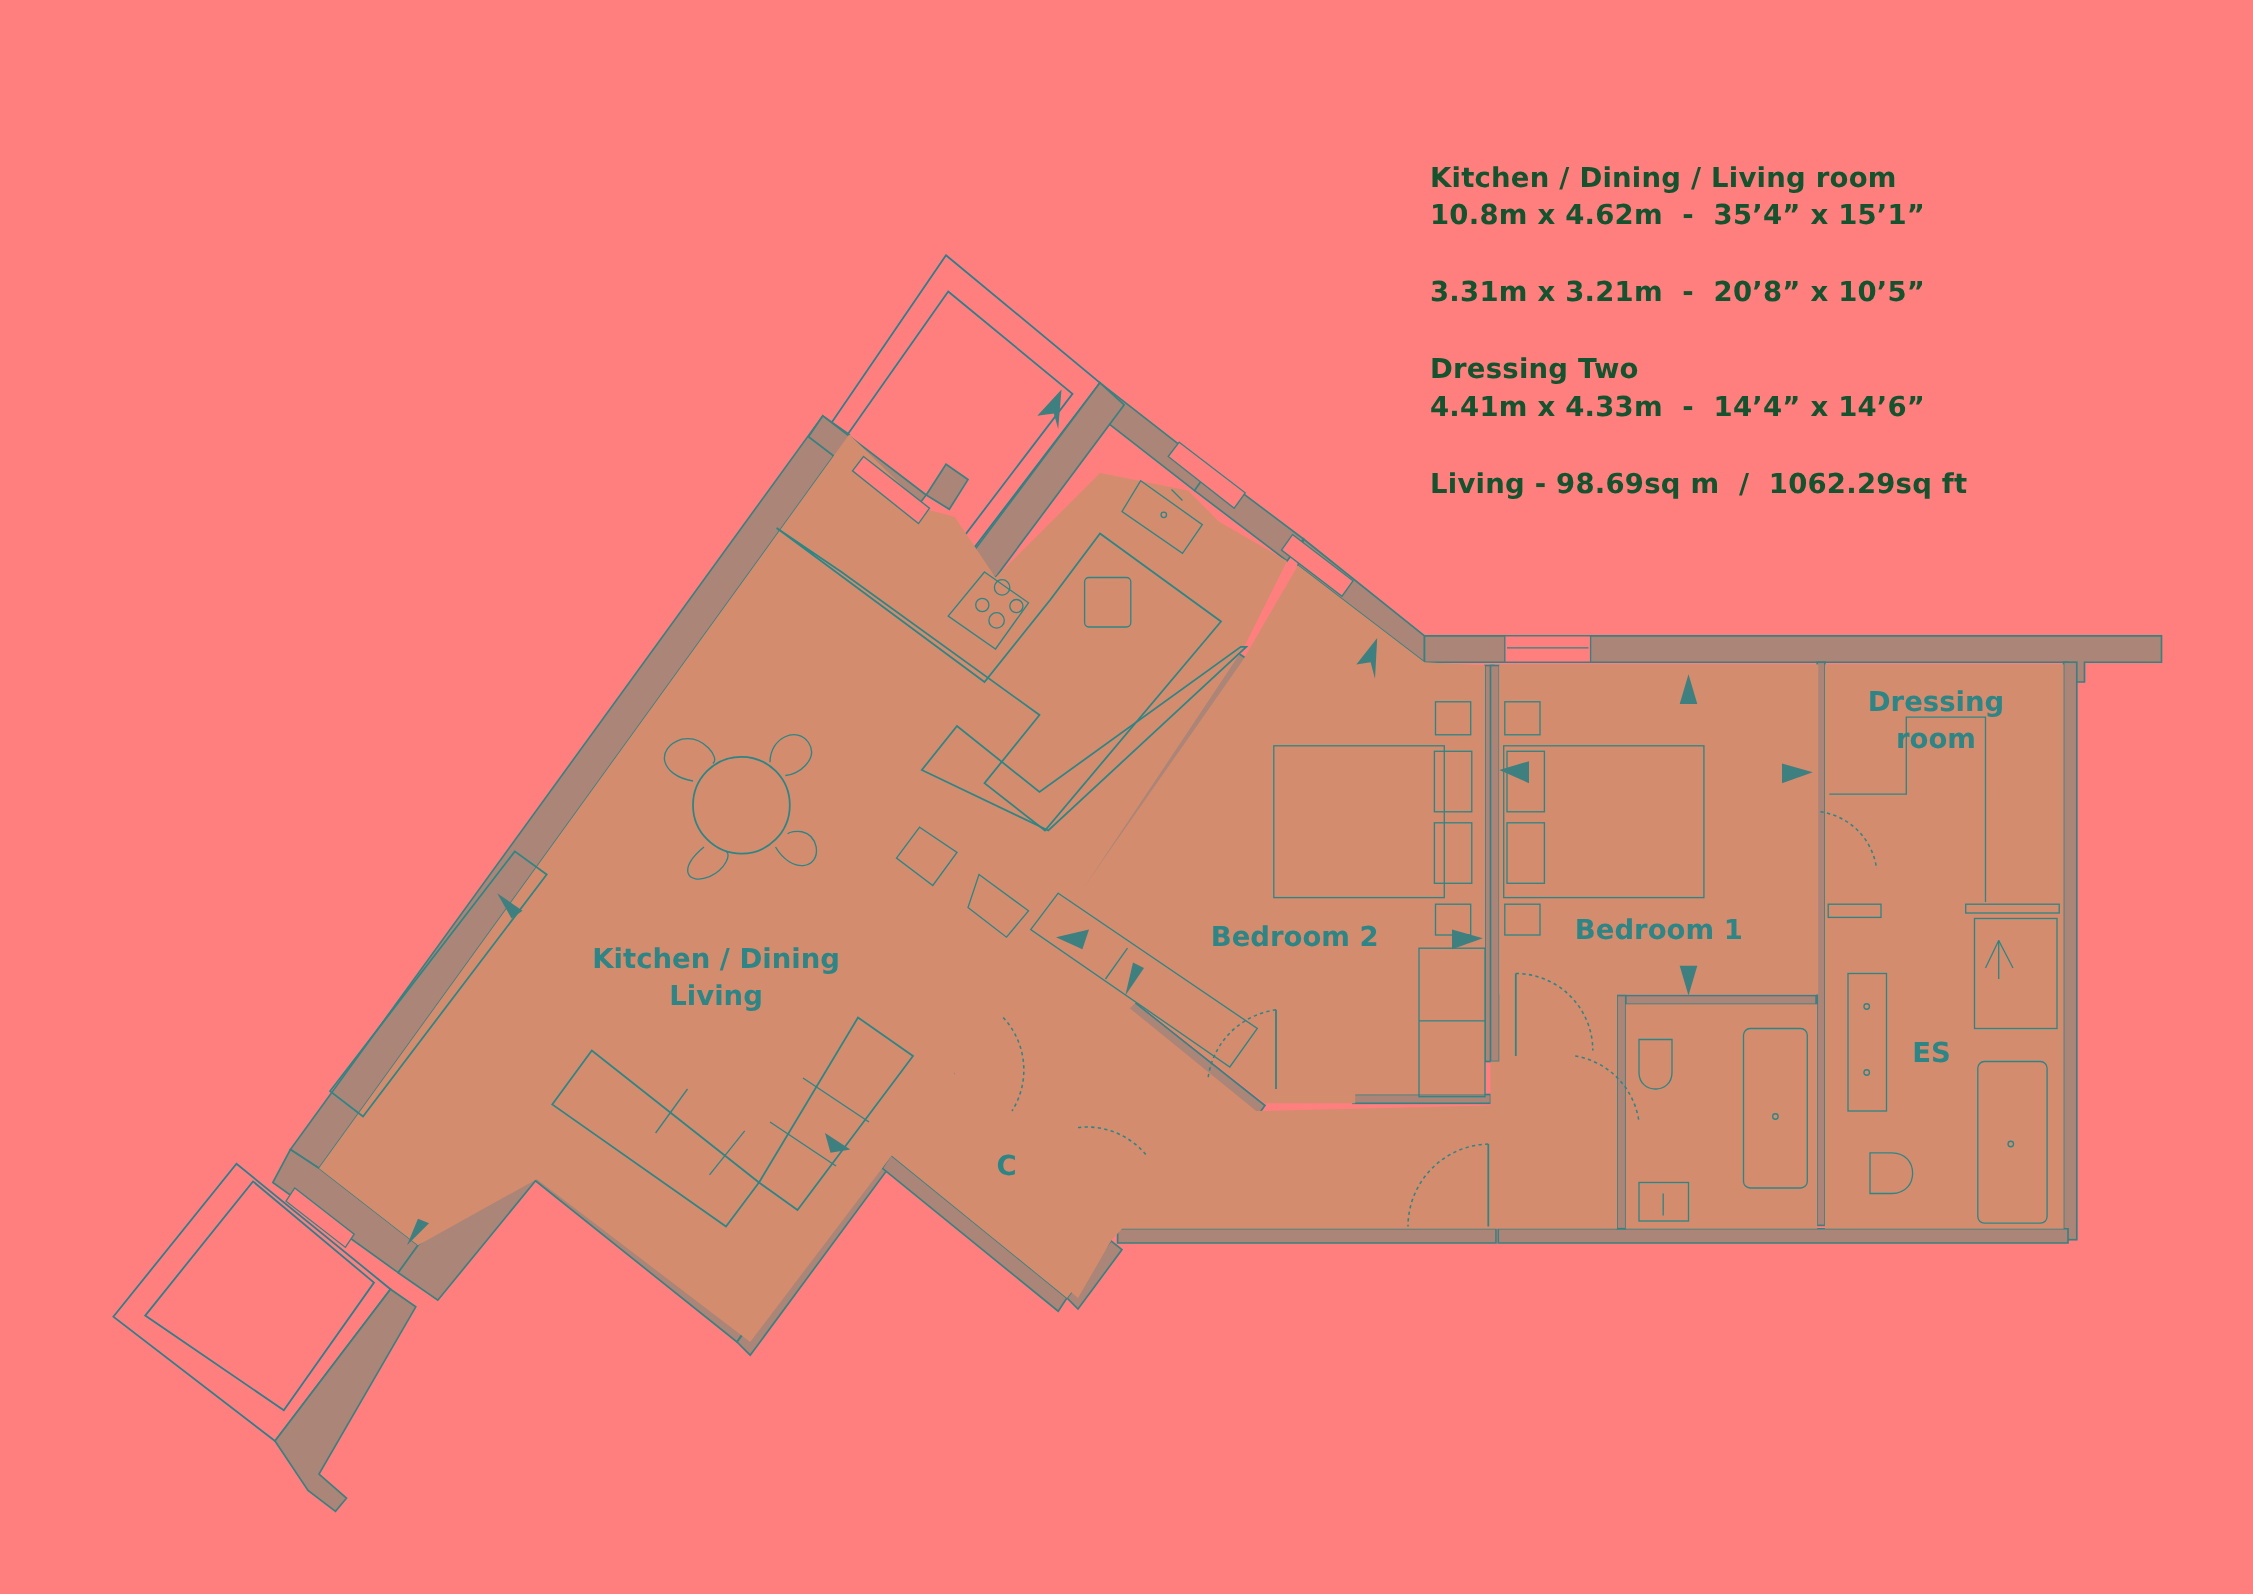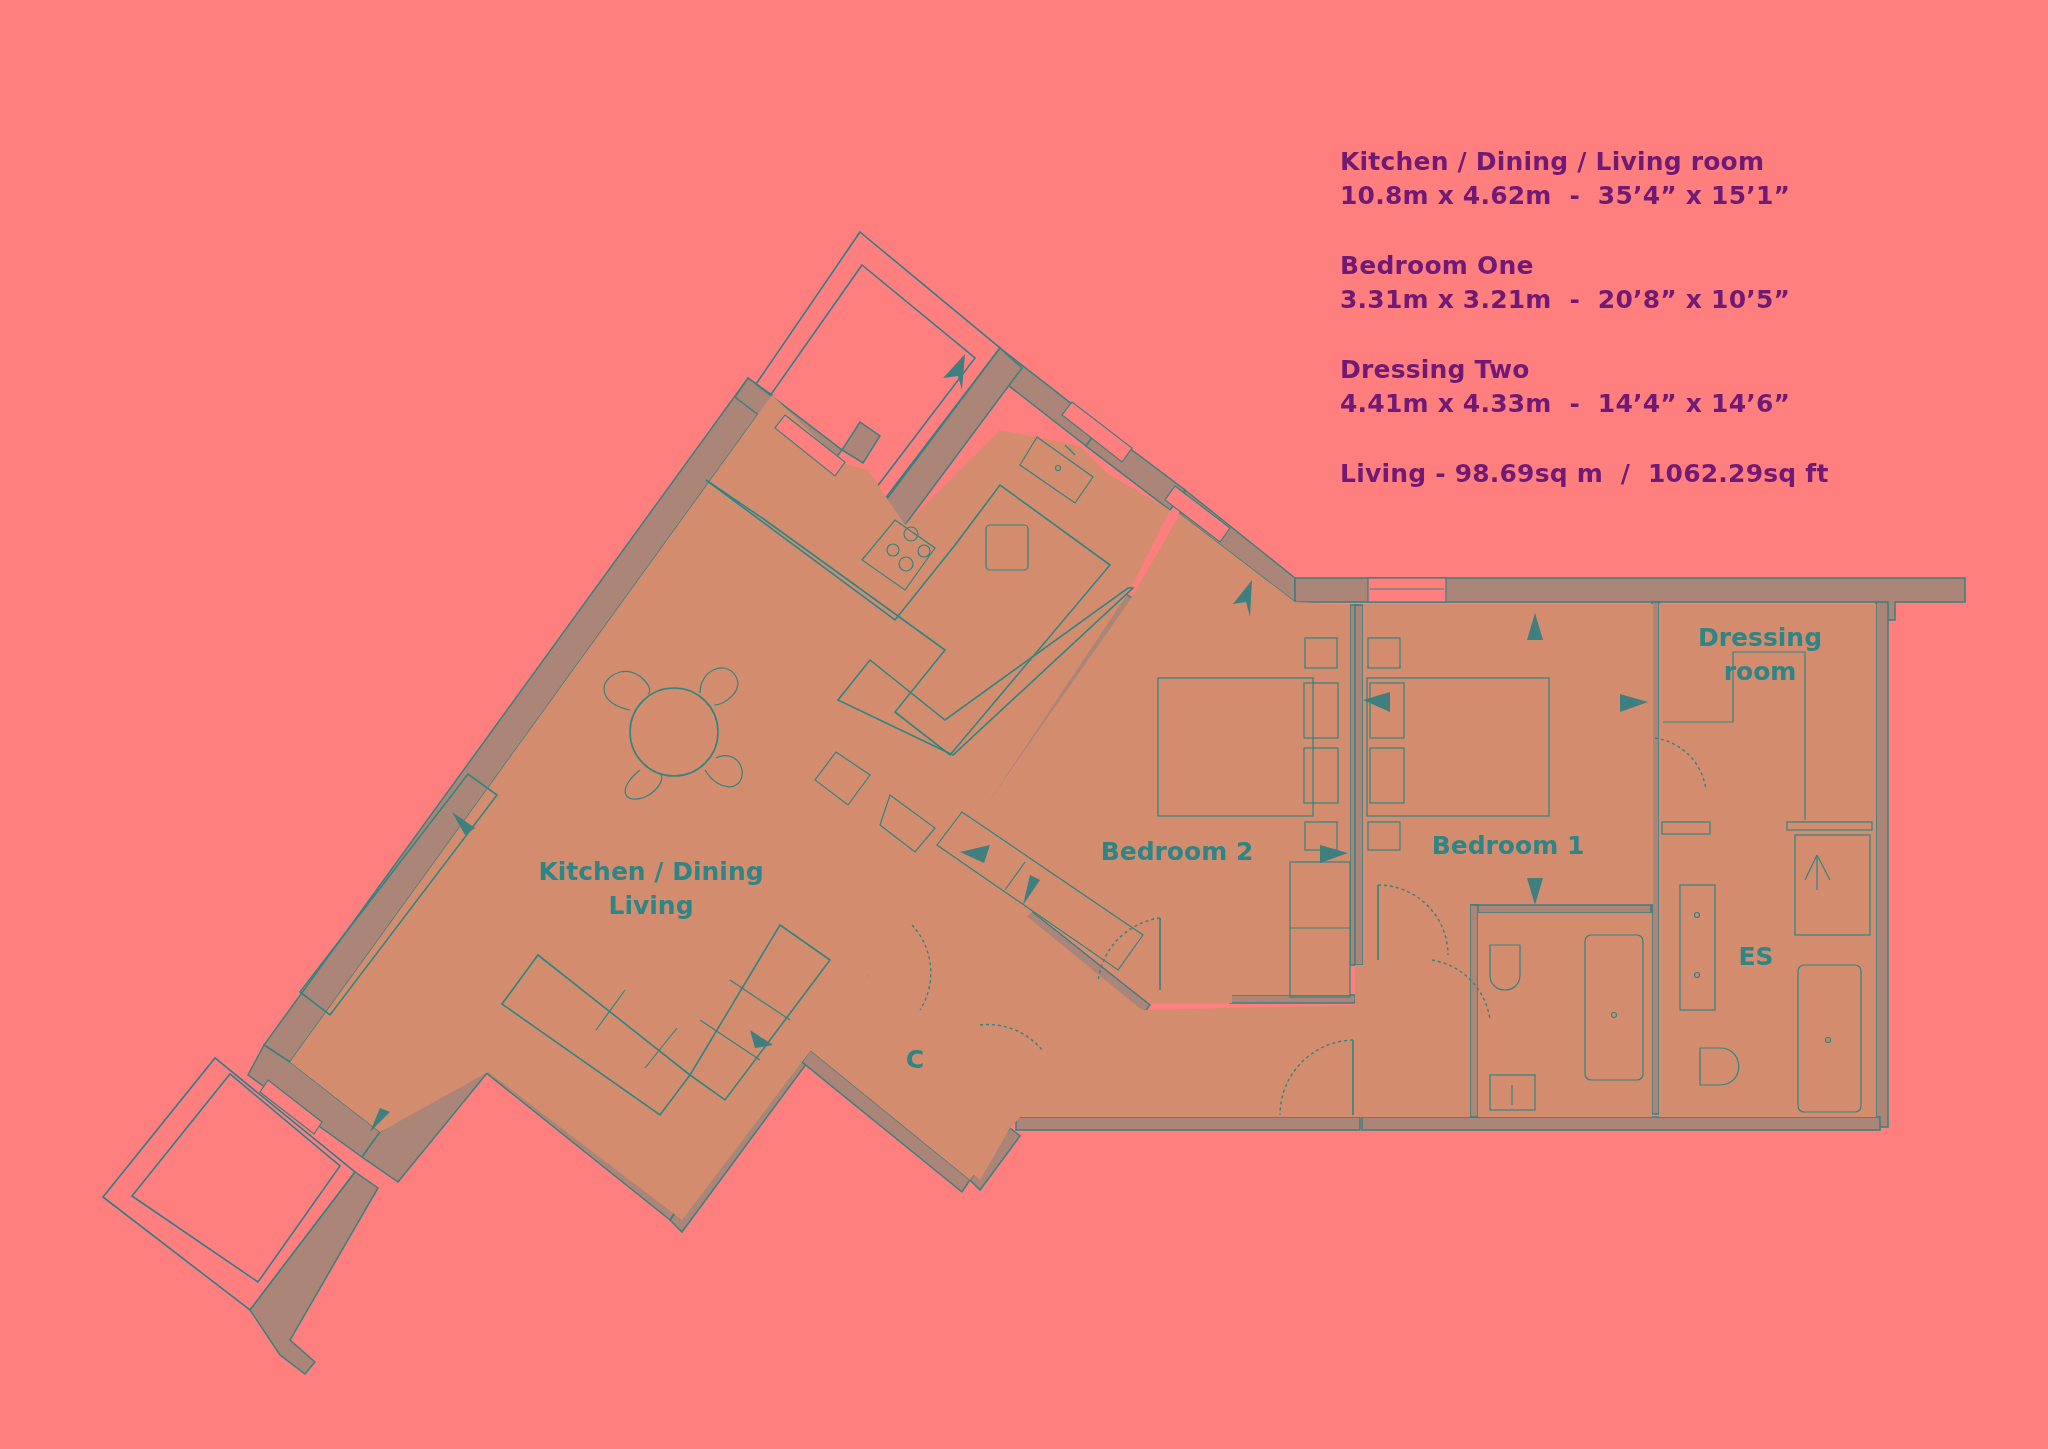--- a/index.html
+++ b/index.html
@@ -16,38 +16,37 @@
   .ln-thin { fill: none; stroke: #2E8585; stroke-width: 1.2; }
   .dash { fill: none; stroke: #2E8585; stroke-width: 1.4; stroke-dasharray: 3 3; }
   .glass { fill: #FF7F7F; stroke: #3A8080; stroke-width: 1.2; }
   .balc { fill: none; stroke: #2F7E8C; stroke-width: 1.6; }
   .arrow { fill: #3E7F80; }
   .room-label {
     fill: #2E8585; font-family: "DejaVu Sans", "Liberation Sans", sans-serif;
     font-weight: bold; font-size: 25px; text-anchor: middle;
   }
   #specs {
-    position: absolute; left: 1340px; top: 145px;
-    color: #701a75; font-weight: bold; font-size: 25px; line-height: 34px;
+    position: absolute; left: 1300px; top: 145px;
+    color: #14532d; font-weight: bold; font-size: 25px; line-height: 34px;
     font-family: "DejaVu Sans", "Liberation Sans", sans-serif;
     letter-spacing: 0.2px;
   }
   .spec-block { margin-bottom: 36px; }
   .spec-line { white-space: pre; }
 </style>
 </head>
 <body>
 
 <div id="specs">
   <div class="spec-block">
     <div class="spec-line">Kitchen / Dining / Living room</div>
     <div class="spec-line">10.8m x 4.62m  -  35’4” x 15’1”</div>
   </div>
   <div class="spec-block">
-    <div class="spec-line">Bedroom One</div>
     <div class="spec-line">3.31m x 3.21m  -  20’8” x 10’5”</div>
   </div>
   <div class="spec-block">
     <div class="spec-line">Dressing Two</div>
     <div class="spec-line">4.41m x 4.33m  -  14’4” x 14’6”</div>
   </div>
   <div class="spec-line">Living - 98.69sq m  /  1062.29sq ft</div>
 </div>
 
 <svg id="plan" viewBox="0 0 2048 1449" xmlns="http://www.w3.org/2000/svg">

